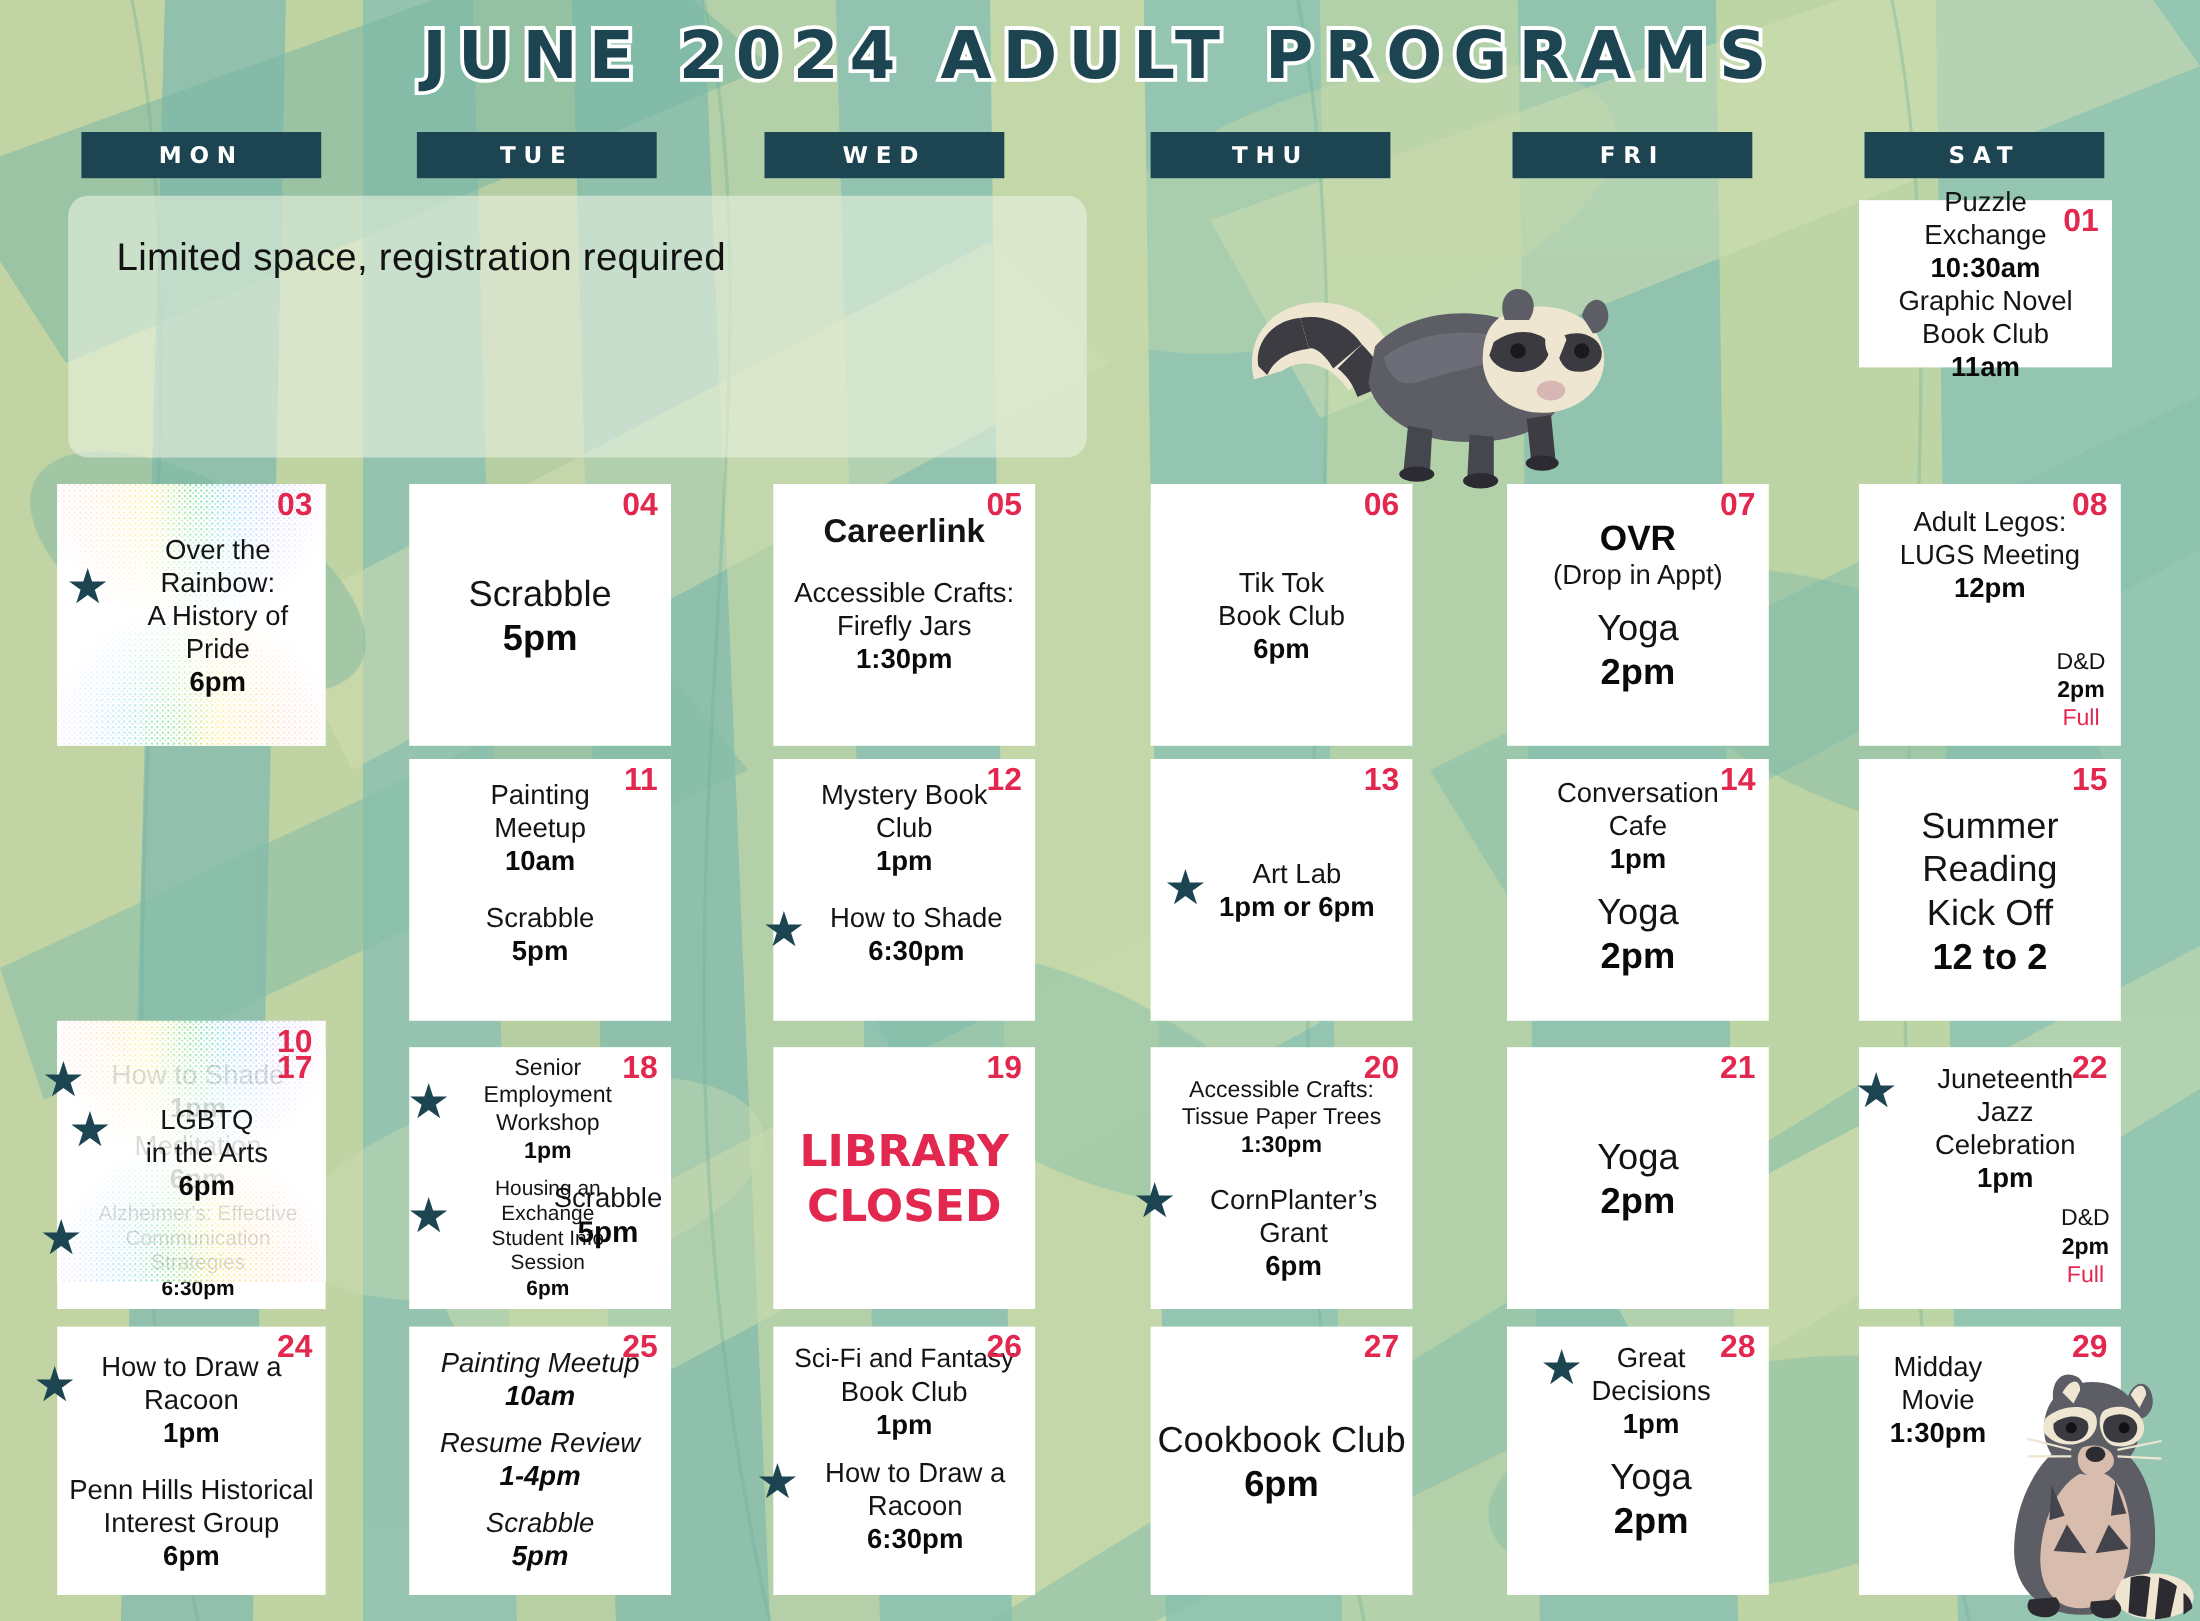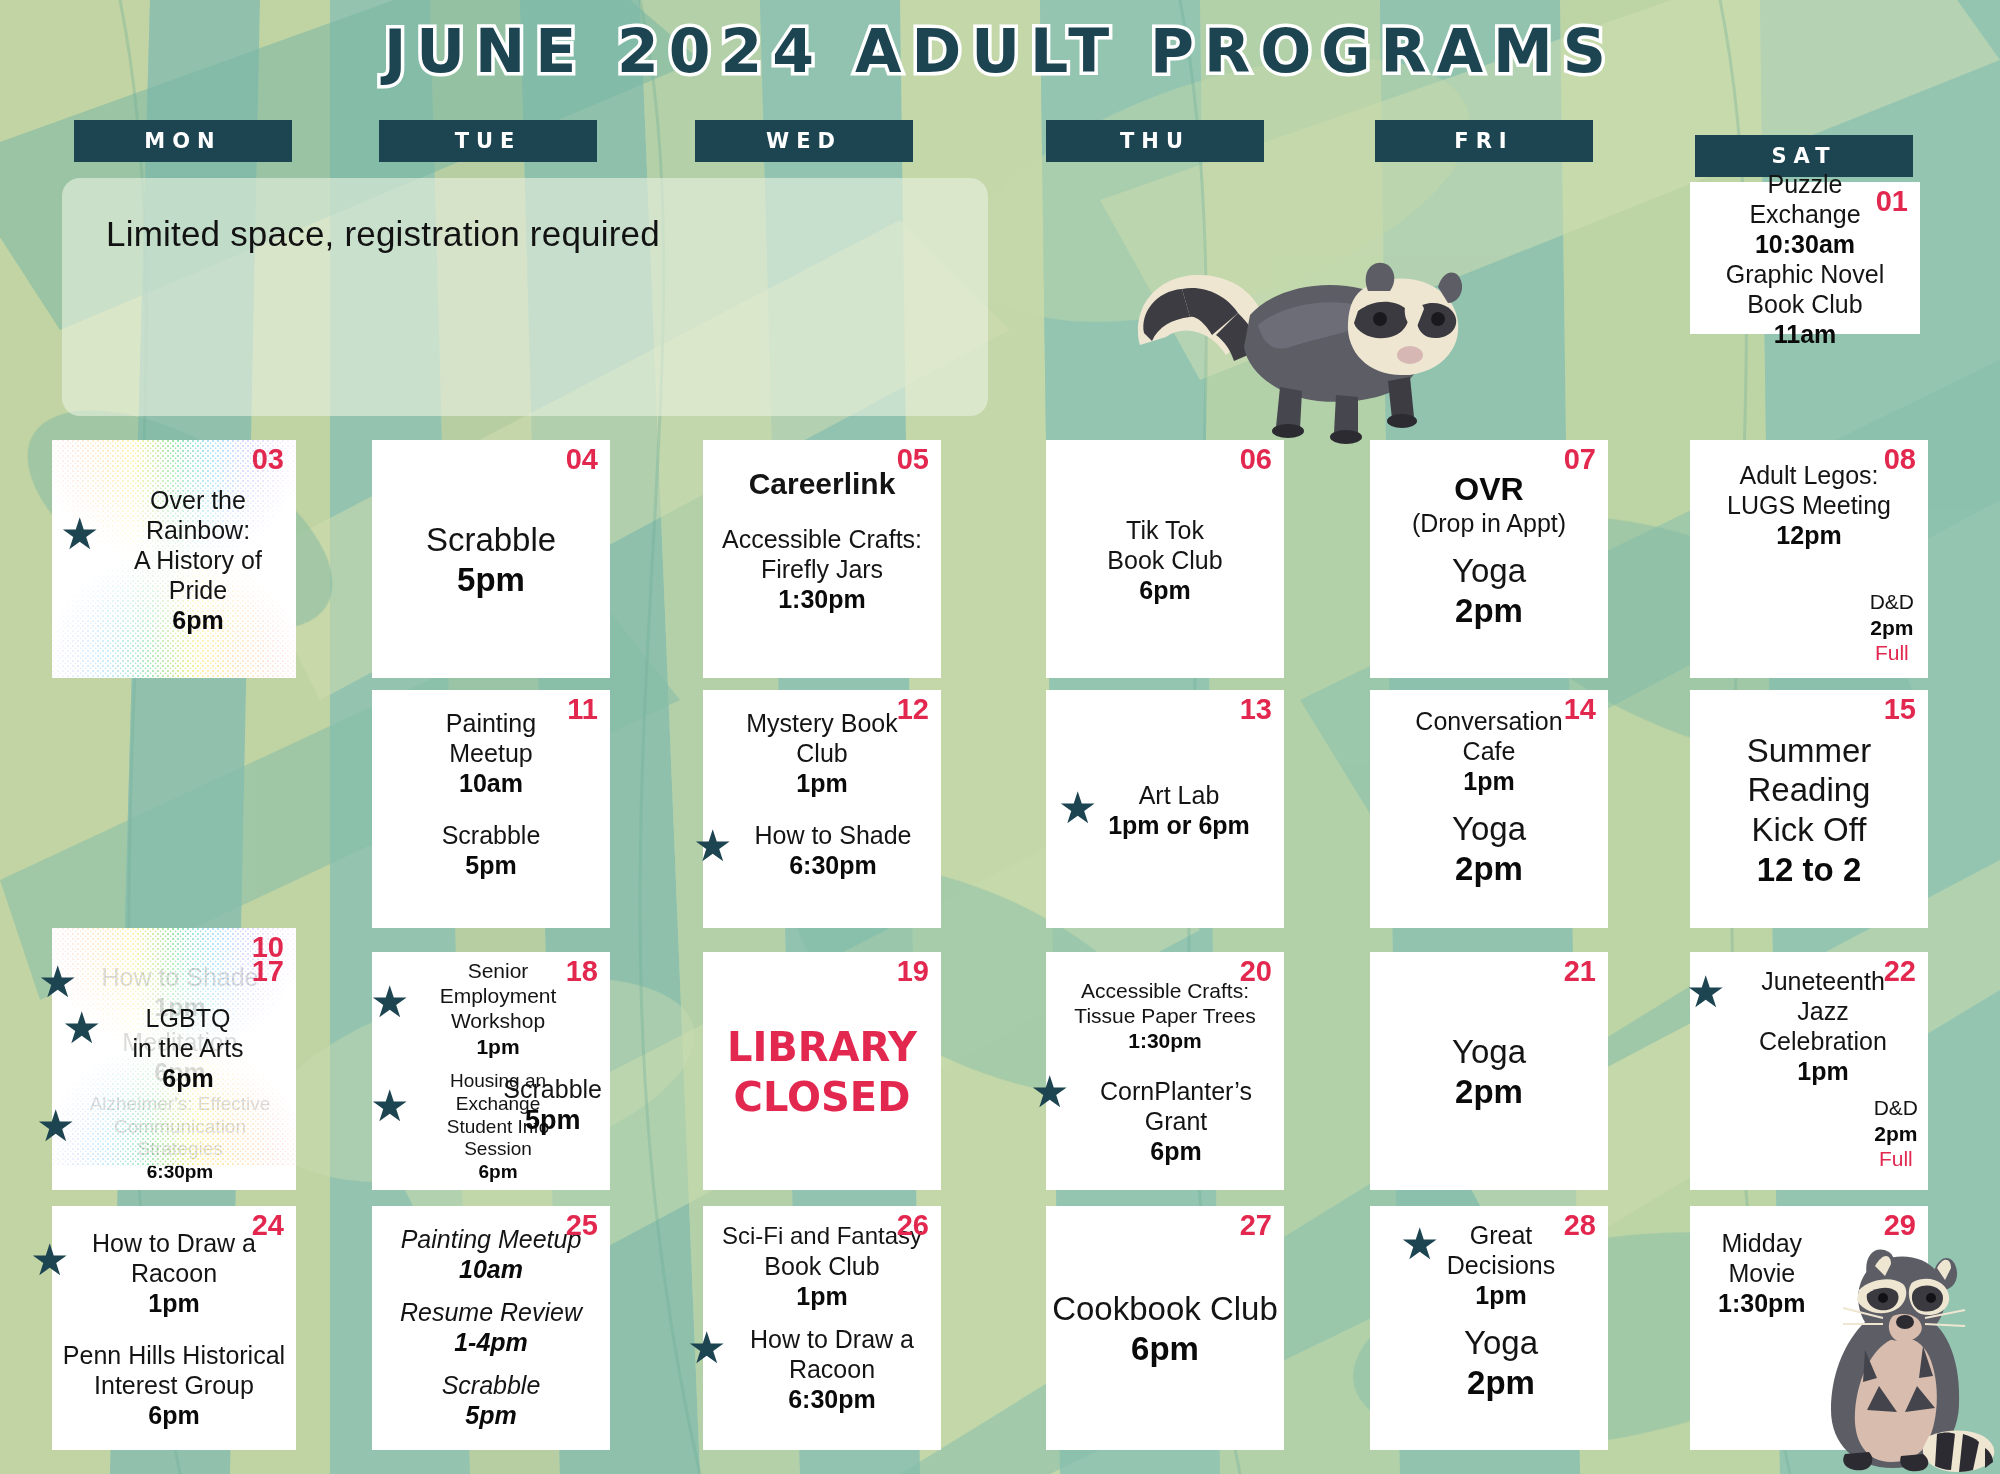--- a/index.html
+++ b/index.html
@@ -180,21 +180,21 @@
   <div class="title-wrap">
     <span class="title">JUNE 2024 ADULT PROGRAMS</span>
   </div>
 
   <div class="dow-row">
     <div class="dow" style="left:74px;width:218px;">MON</div>
     <div class="dow" style="left:379px;width:218px;">TUE</div>
     <div class="dow" style="left:695px;width:218px;">WED</div>
     <div class="dow" style="left:1046px;width:218px;">THU</div>
     <div class="dow" style="left:1375px;width:218px;">FRI</div>
-    <div class="dow" style="left:1695px;width:218px;margin-top:15px;">SAT</div>
+    <div class="dow" style="left:1695px;width:218px;">SAT</div>
   </div>
 
   <div class="notice">
     <div class="notice-line1">Limited space, registration required</div>
   </div>
 
   <svg class="raccoon" style="left:1130px;top:195px;width:340px;height:250px;" viewBox="0 0 340 250">
 
     <path d="M10 150 C 0 110, 30 78, 72 80 C 110 82, 130 105, 136 130 L 96 160 C 82 138, 56 128, 36 142 Z" fill="#efe6d2"></path>
     <path d="M14 138 C 10 118, 26 96, 52 94 L 60 122 C 42 124, 28 132, 22 146 Z" fill="#3c3c42"></path>

